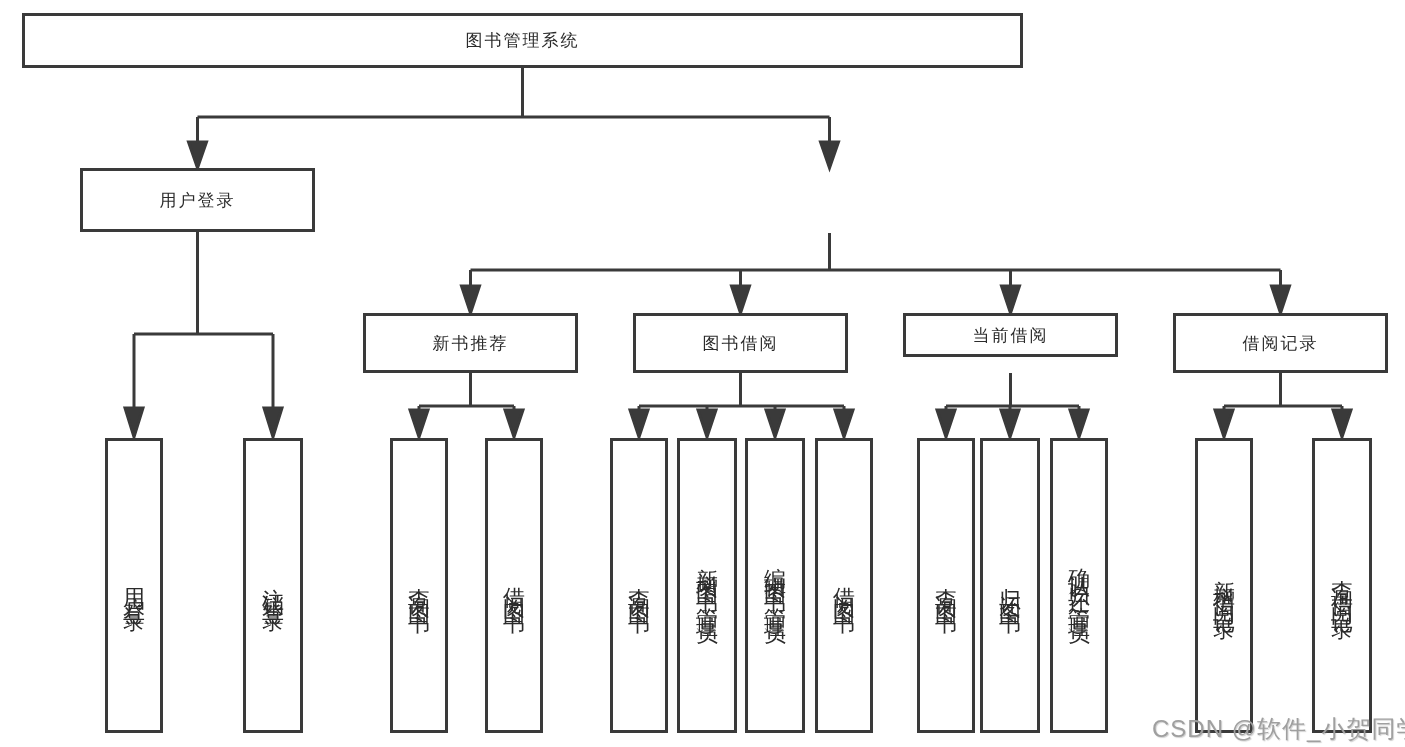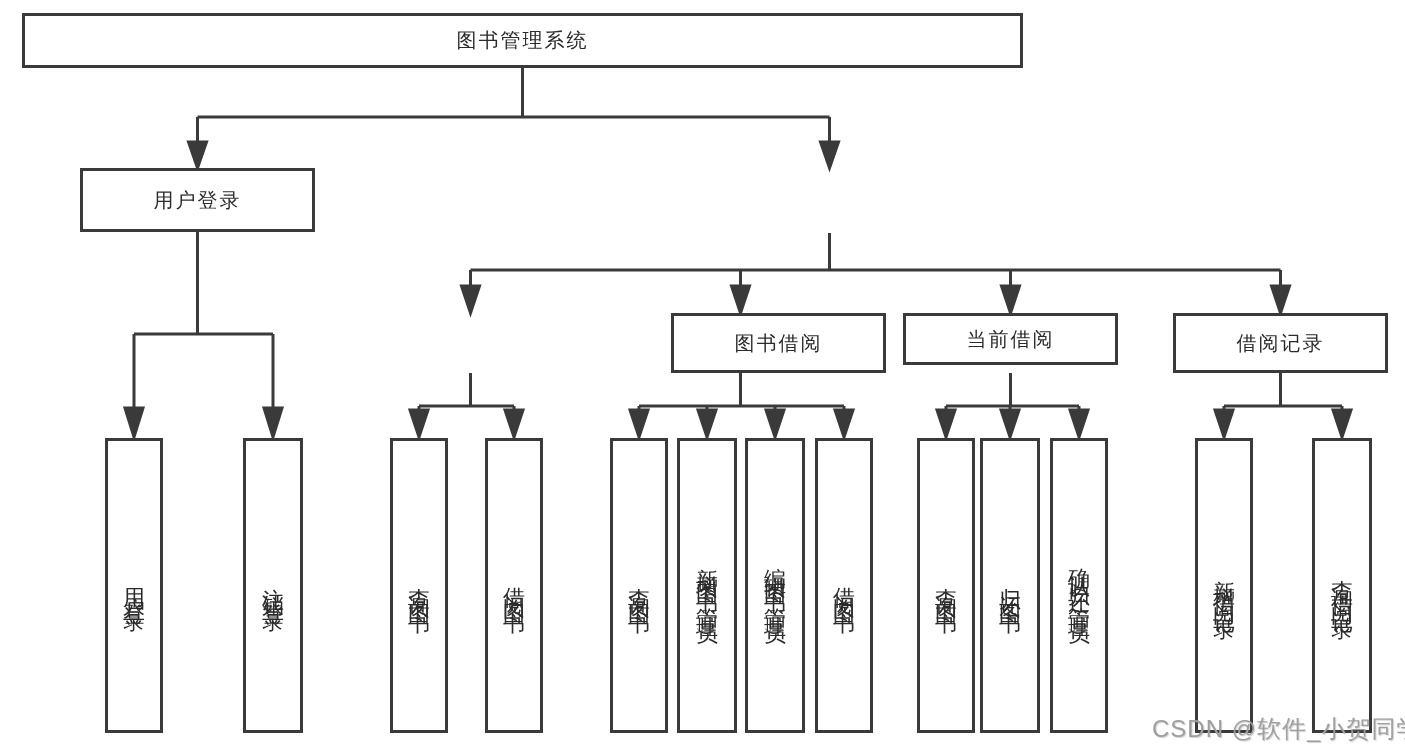--- a/index.html
+++ b/index.html
@@ -12,21 +12,21 @@
   }
   #wires { position:absolute; left:0; top:0; pointer-events:none; }
   .box, .vbox {
     position:absolute;
     box-sizing:border-box;
     background:#ffffff;
     border:3px solid #3a3a3a;
     display:flex; align-items:center; justify-content:center;
     color:#2b2b2b;
   }
-  .box { font-size:20px; letter-spacing:2px; white-space:nowrap; }
+  .box { font-size:17px; letter-spacing:2px; white-space:nowrap; }
   .vbox span {
     writing-mode:vertical-rl;
     text-orientation:mixed;
     font-size:22px;
     line-height:1;
     letter-spacing:8px;
     white-space:nowrap;
   }
   #watermark {
     position:absolute;
@@ -104,22 +104,23 @@
       <polygon points="1215,410 1233,410 1224,437"></polygon>
       <line x1="1342" y1="406" x2="1342" y2="414"></line>
       <polygon points="1333,410 1351,410 1342,437"></polygon>
     </g>
   </svg>
 
   <div class="box" style="left:22px; top:13px; width:1001px; height:55px;">图书管理系统</div>
 
   <div class="box" style="left:80px; top:168px; width:235px; height:64px;">用户登录</div>
 
-  <div class="box" style="left:633px; top:313px; width:215px; height:60px;margin-left:38px;">图书借阅</div>
-  <div class="box" style="left:903px; top:313px; width:215px; height:52px;">当前借阅</div>
+  <div class="box" style="left:363px; top:313px; width:215px; height:60px;">新书推荐</div>
+  <div class="box" style="left:633px; top:313px; width:215px; height:60px;">图书借阅</div>
+  <div class="box" style="left:903px; top:313px; width:215px; height:44px;">当前借阅</div>
   <div class="box" style="left:1173px; top:313px; width:215px; height:60px;">借阅记录</div>
 
   <div class="vbox" style="left:105px; top:438px; width:58px; height:295px;">
     <span>用户登录</span>
     </div>
   <div class="vbox" style="left:243px; top:438px; width:60px; height:295px;">
     <span>注销登录</span>
     </div>
 
   <div class="vbox" style="left:390px; top:438px; width:58px; height:295px;">

